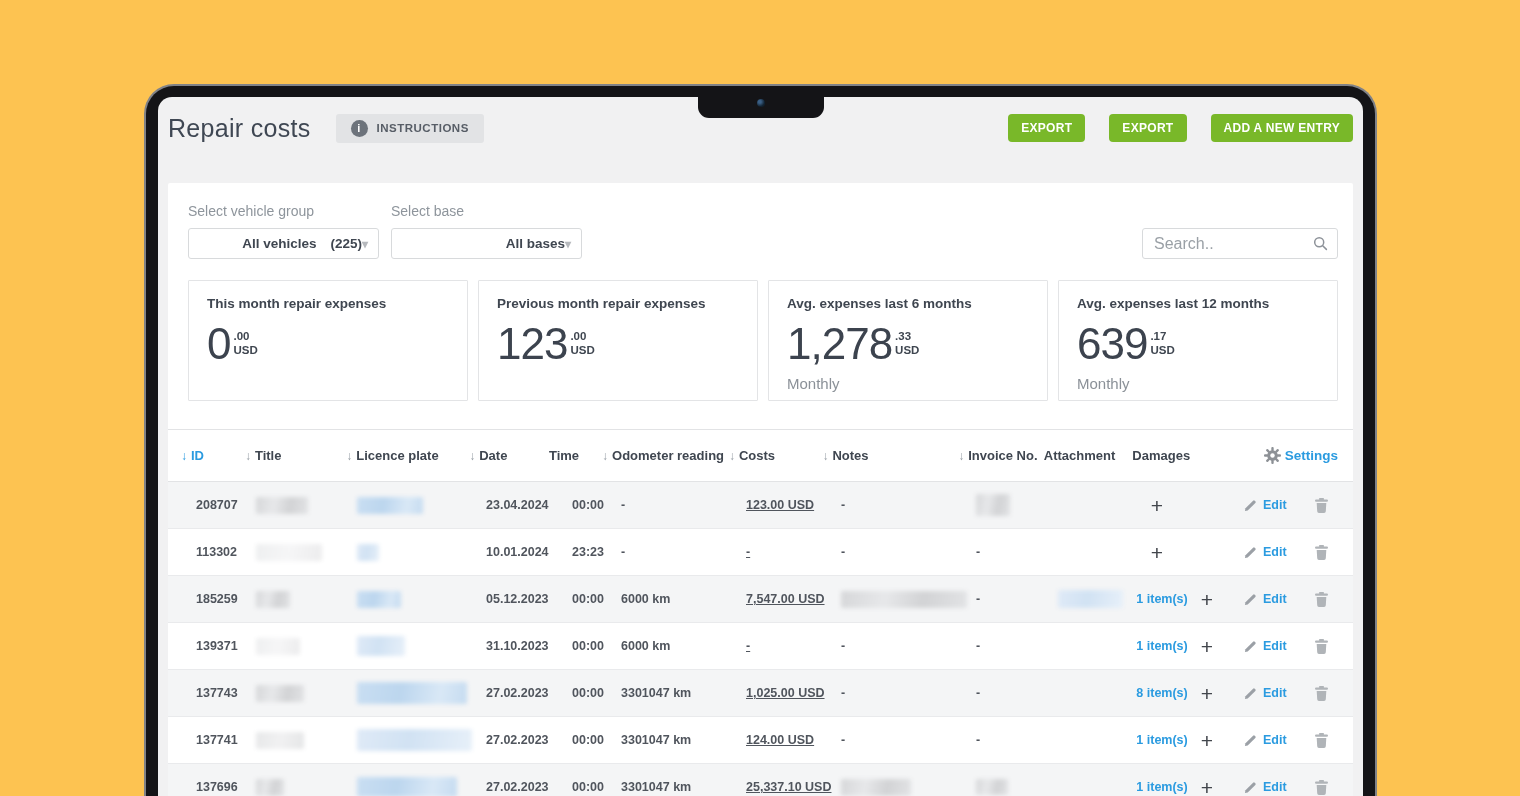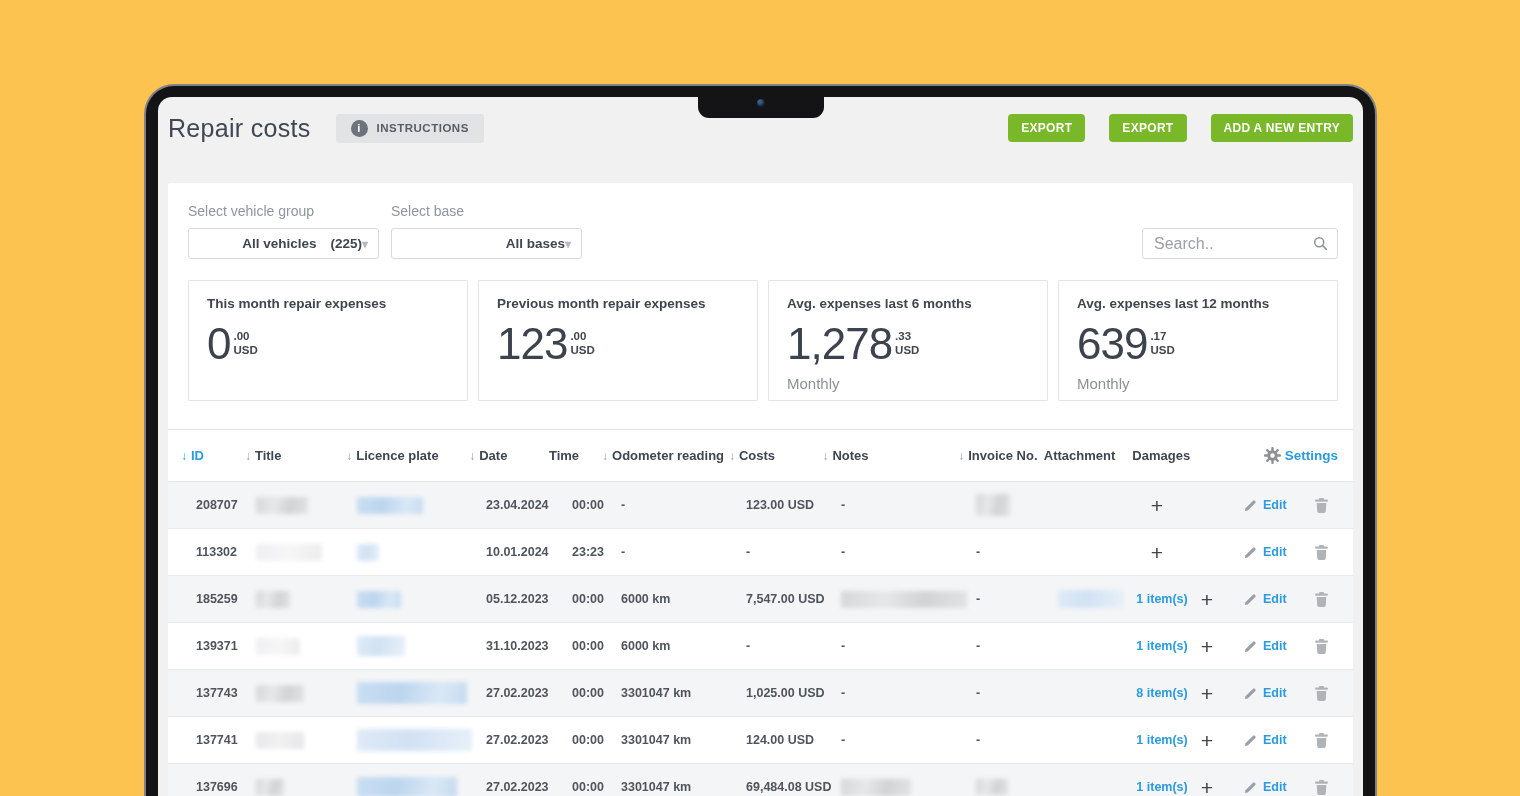--- a/index.html
+++ b/index.html
@@ -120,21 +120,21 @@
     font-size:12.5px; font-weight:700; color:#50555d; white-space:nowrap;
   }
   .t-row:nth-child(odd) { background:#f4f5f6; }
   .td { overflow:visible; }
   .td.col-id { padding-left:15px; }
   .td.col-title { padding-left:10px; }
   .td.col-licence { padding-left:8px; }
   .td.col-date { padding-left:12px; }
   .td.col-time { padding-left:17px; }
   .td.col-odometer { padding-left:12px; }
-  .td.col-costs { padding-left:8px; }
+  .td.col-costs { padding-left:8px;text-decoration:underline; }
   .td.col-notes { padding-left:8px; }
   .td.col-invoice { padding-left:5px; }
   .col-attach { width:160px; display:flex; align-items:center; justify-content:flex-end; gap:13px; padding-right:5px; }
   .col-edit { width:85px; display:flex; align-items:center; gap:6px; padding-left:26px; cursor:pointer; }
   .col-trash { width:33px; padding-left:12px; cursor:pointer; }
   .link { color:#2b9be0; text-decoration:none; cursor:pointer; }
   .plus { font-size:21px; font-weight:400; color:#42464c; line-height:1; cursor:pointer; }
   .plus.solo { margin-right:50px; }
   
   .blur { display:inline-block; border-radius:2px; filter:blur(2.2px); vertical-align:middle; }
@@ -474,21 +474,21 @@
       </svg>
     </div>
   </div>
               <div class="t-row">
     <div class="td col-id">137696</div>
     <div class="td col-title"><span class="blur g1" style="width: 28px; height: 17px;"></span></div>
     <div class="td col-licence"><span class="blur b1" style="width: 100px; height: 20px;"></span></div>
     <div class="td col-date">27.02.2023</div>
     <div class="td col-time">00:00</div>
     <div class="td col-odometer">3301047 km</div>
-    <div class="td col-costs">69,484.08 USD</div>
+    <div class="td col-costs">25,337.10 USD</div>
     <div class="td col-notes"><span class="blur g1" style="width: 70px; height: 17px;"></span></div>
     <div class="td col-invoice"><span class="blur g1" style="width: 32px; height: 16px;"></span></div>
     <div class="td col-attach">
       <a class="link">1 item(s)</a>
       <span class="plus">+</span>
     </div>
     <div class="td col-edit">
       <svg width="13" height="13" viewBox="0 0 14 14">
         <path fill="#9ba0a6" d="M1 13l.6-3L9.8 1.8a1.3 1.3 0 0 1 1.8 0l.6.6a1.3 1.3 0 0 1 0 1.8L4 12.4 1 13z"></path>
       </svg>

